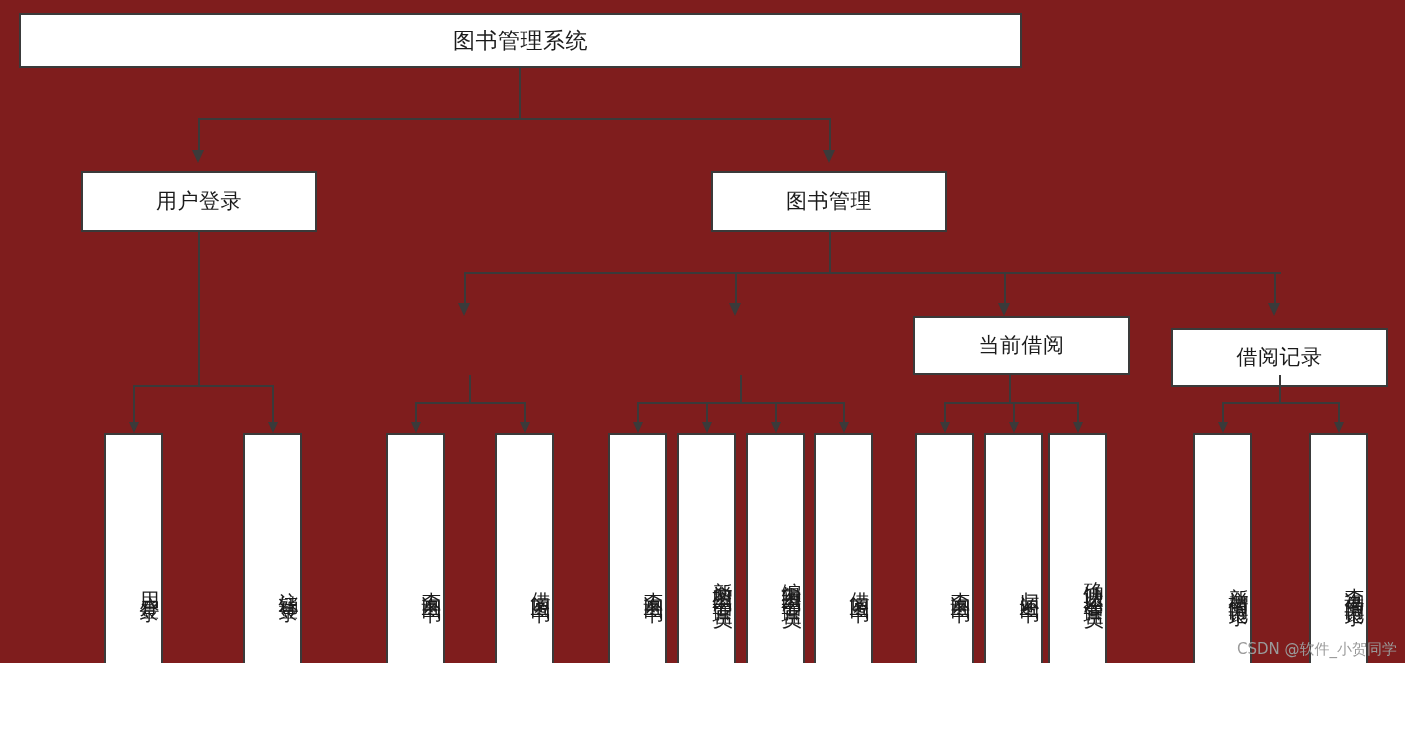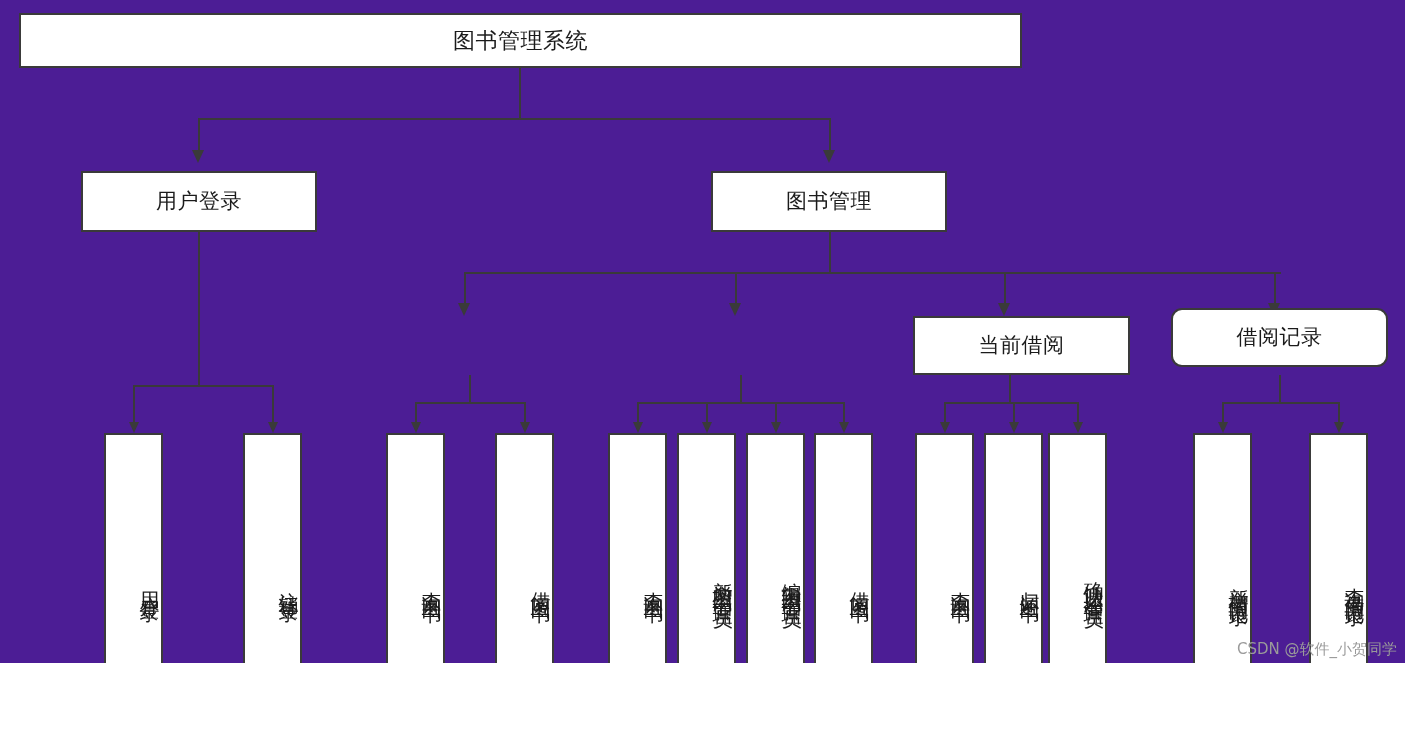--- a/index.html
+++ b/index.html
@@ -8,21 +8,21 @@
     padding: 0;
     background: #ffffff;
   }
   body {
     font-family: "DejaVu Sans", "Liberation Sans", sans-serif;
   }
   #canvas {
     position: relative;
     width: 1405px;
     height: 663px;
-    background: #4c1d95;
+    background: #7f1d1d;
     overflow: hidden;
   }
 
   
   .node {
     position: absolute;
     box-sizing: border-box;
     background: #ffffff;
     border: 2px solid #3a3a3a;
     display: flex;
@@ -131,21 +131,21 @@
   <div class="vline" style="left:1004px; top:272px; height:31px;"></div>
   <div class="arrow" style="left:998px; top:303px;"></div>
 
   <div class="vline" style="left:1274px; top:272px; height:31px;"></div>
   <div class="arrow" style="left:1268px; top:303px;"></div>
 
 
 
   <div class="node horiz" style="left:901px; top:316px; width:217px; height:59px;margin-left:12px;">当前借阅</div>
 
-  <div class="node horiz" style="left:1171px; top:308px; width:217px; height:59px;border-radius:11px;">借阅记录</div>
+  <div class="node horiz" style="left:1171px; top:328px; width:217px; height:59px;">借阅记录</div>
 
   <div class="vline" style="left:469px; top:375px; height:27px;"></div>
   <div class="hline" style="left:415px; top:402px; width:111px;"></div>
   <div class="vline" style="left:415px; top:402px; height:20px;"></div>
   <div class="arrow small" style="left:411px; top:422px;"></div>
   <div class="vline" style="left:524px; top:402px; height:20px;"></div>
   <div class="arrow small" style="left:520px; top:422px;"></div>
 
   <div class="vline" style="left:740px; top:375px; height:27px;"></div>
   <div class="hline" style="left:637px; top:402px; width:207px;"></div>

